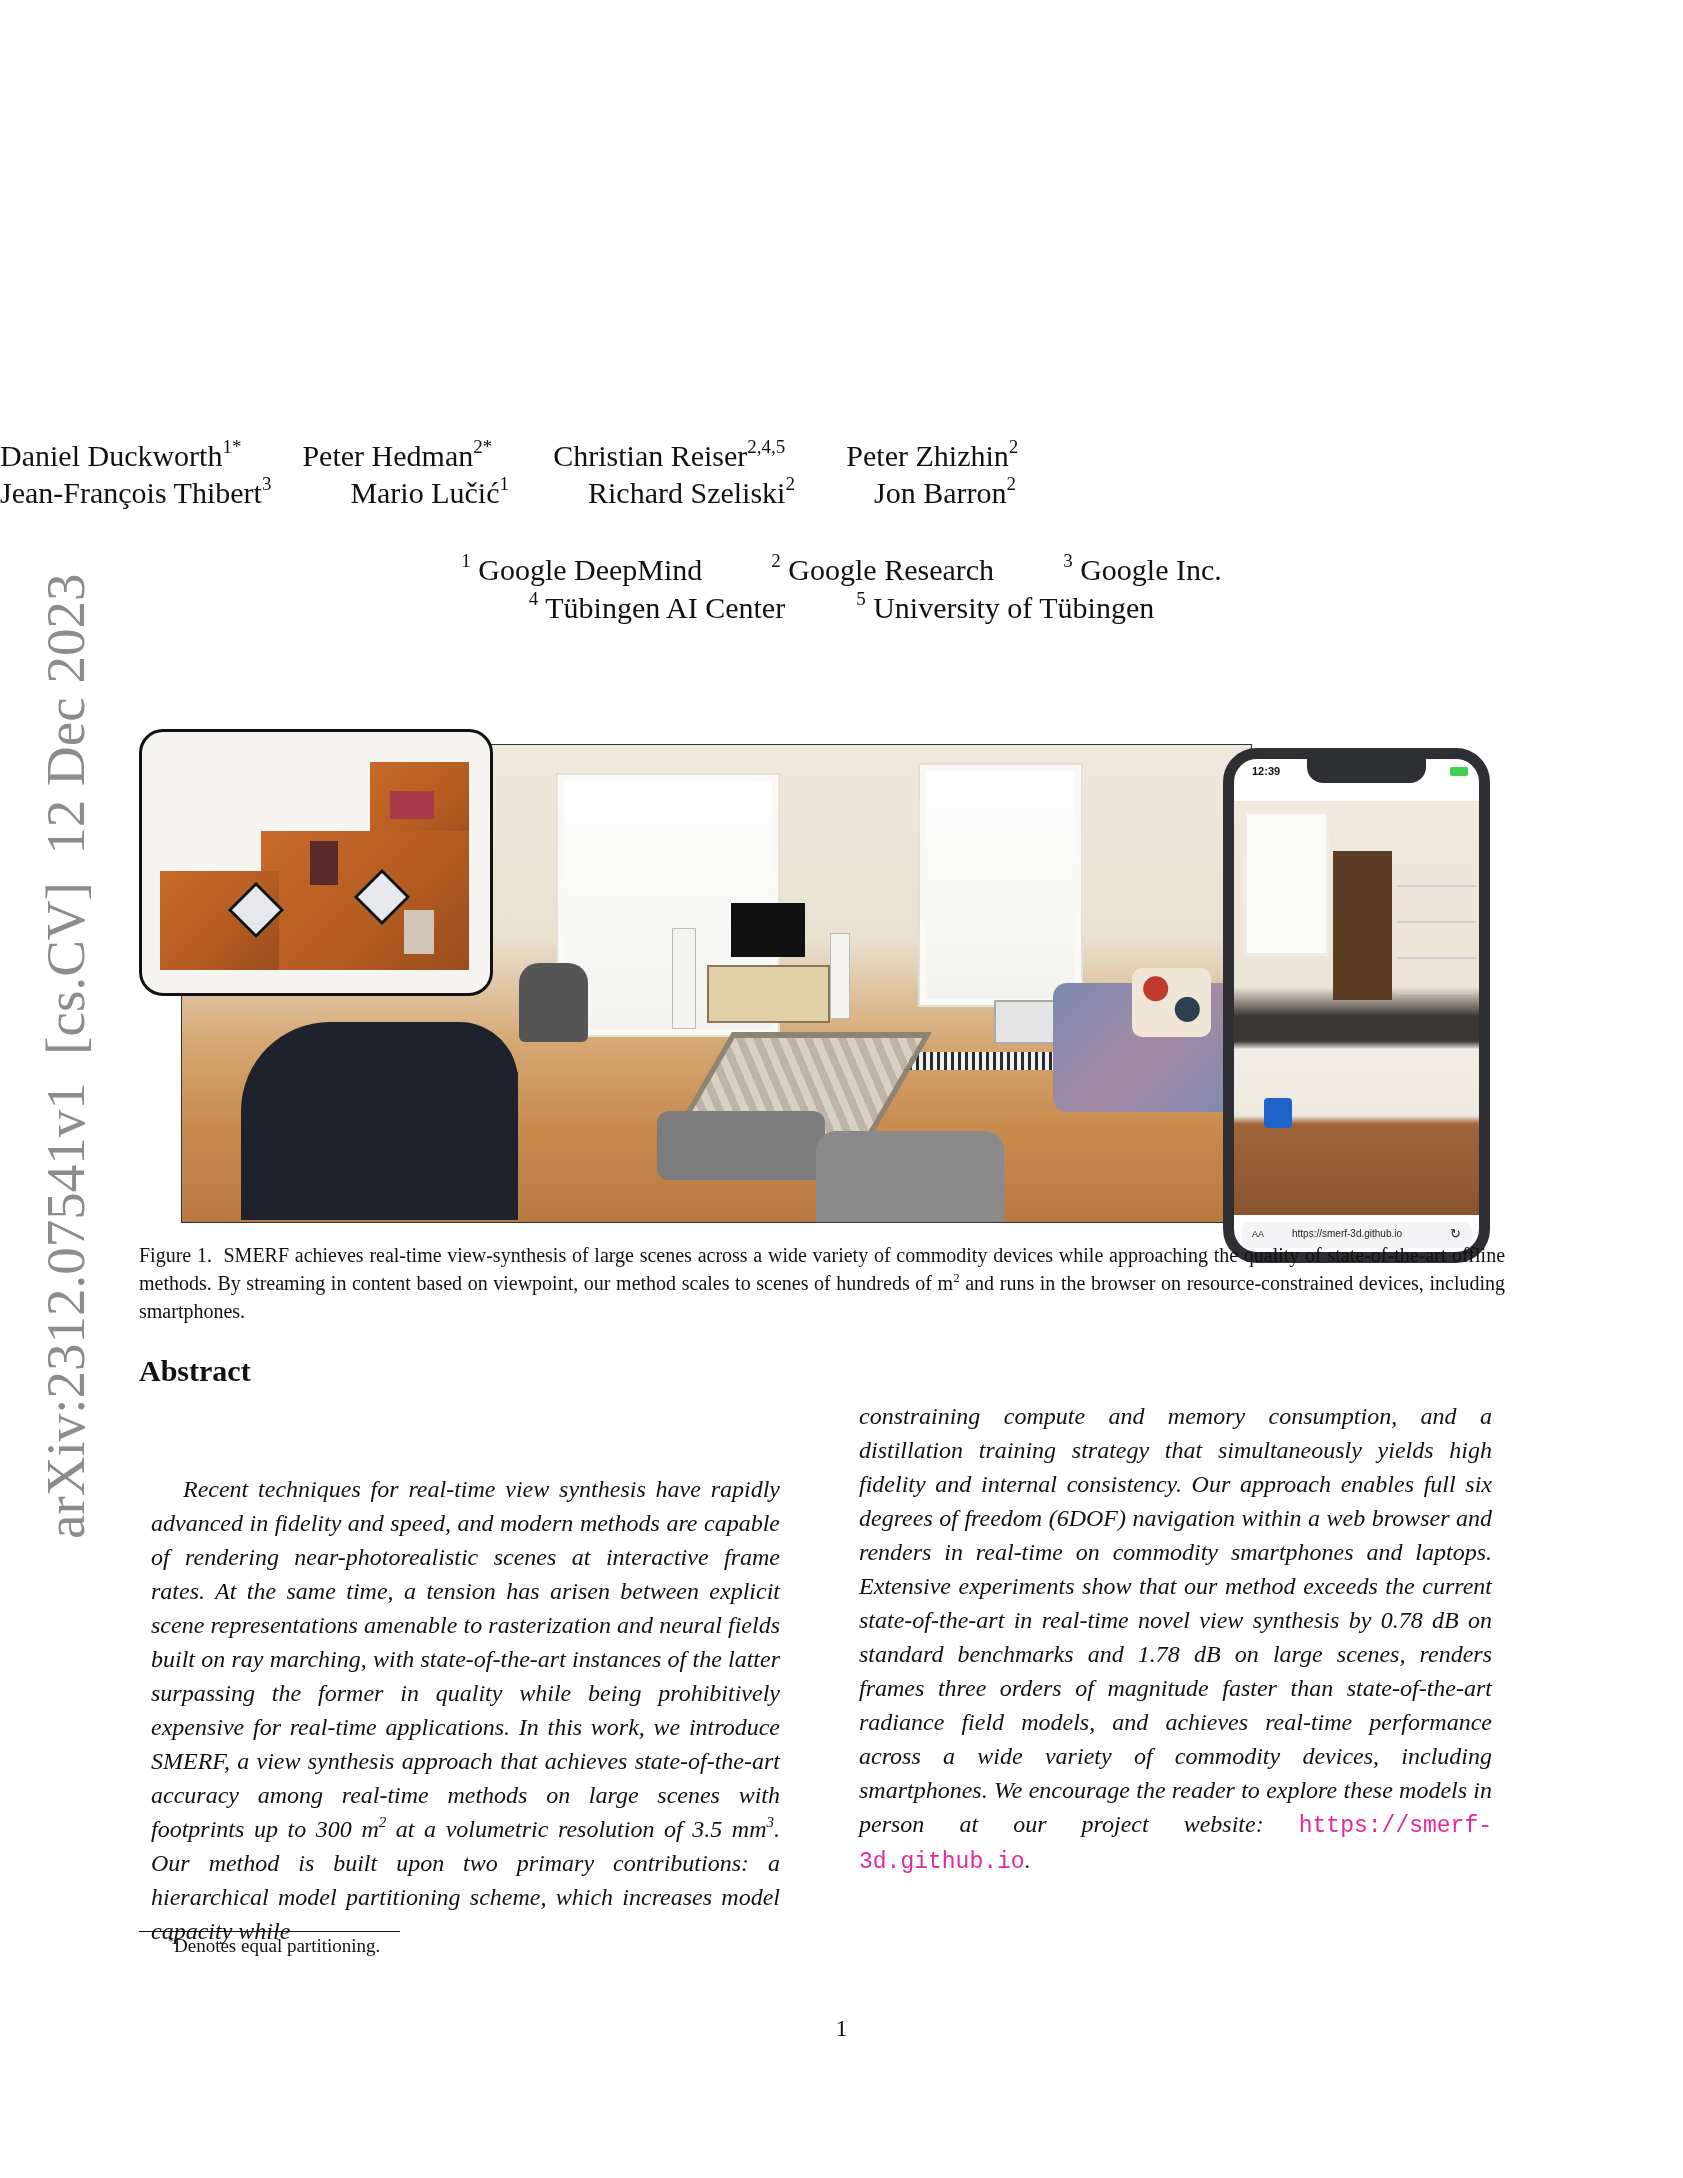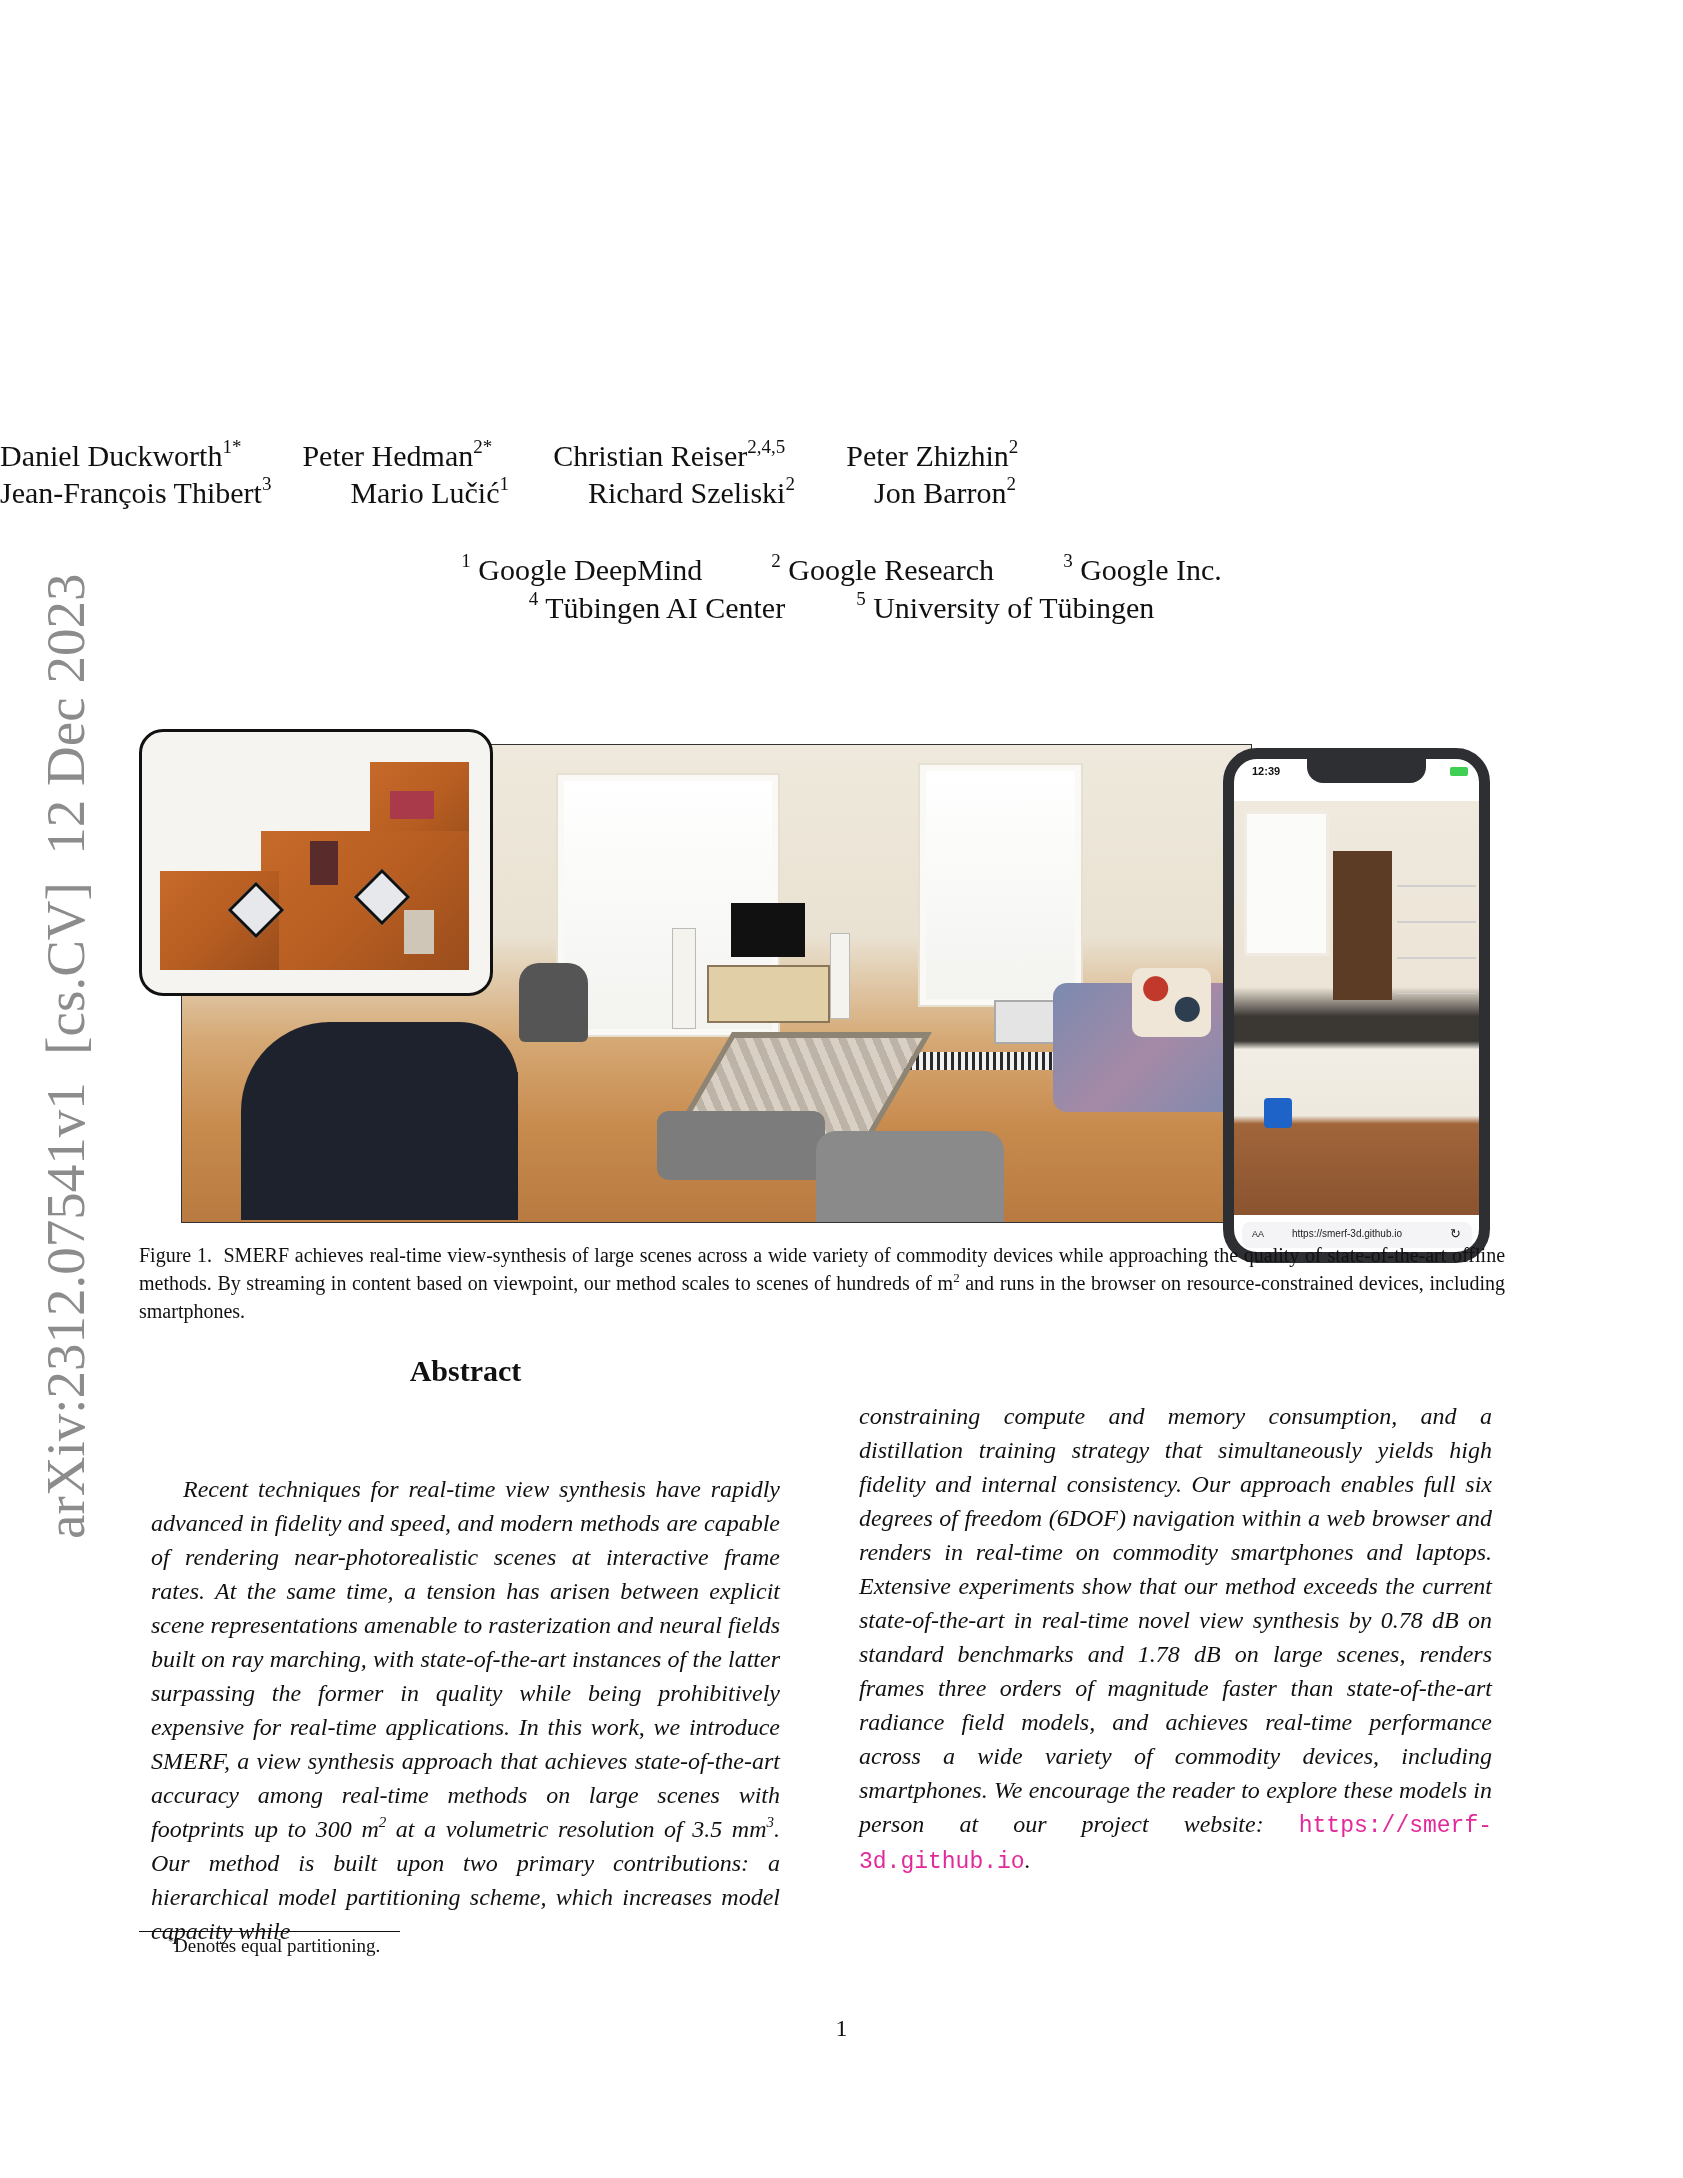--- a/index.html
+++ b/index.html
@@ -47,21 +47,21 @@
                 background: linear-gradient(180deg,#efe9de 0%,#ece4d6 45%,#3b3733 52%,#3b3733 58%,#f1ede4 60%,#eee9df 76%,#a1653a 78%,#8a5430 100%); }
   #phone-bar { left: 8px; top: 463px; width: 230px; height: 26px; background: #f4f4f6; border-radius: 8px;
                font-family: "Liberation Sans", sans-serif; font-size: 10px; color: #222; }
   #phone-aa { position: absolute; left: 10px; top: 7px; font-size: 9px; }
   #phone-url { position: absolute; left: 50px; top: 6px; }
   #phone-reload { position: absolute; left: 208px; top: 4px; font-size: 13px; }
 
   #caption { left: 139px; top: 1241px; width: 1366px; font-size: 20px; line-height: 28px; text-align: justify; }
   #caption sup { font-size: 13px; vertical-align: 8px; line-height: 0; }
 
-  #abstract-heading { left: 139px; width: 653px; top: 1354px; text-align: center; font-weight: bold; font-size: 30px; }
+  #abstract-heading { left: 139px; width: 653px; top: 1354px; font-weight: bold; font-size: 30px; }
 
   .col { font-style: italic; font-size: 24px; line-height: 34px; text-align: justify; }
   #col-left { left: 139px; top: 1460px; width: 653px; }
   #col-right { left: 847px; top: 1387px; width: 657px; }
   .col p { margin: 12px; }
   .col sup { font-size: 15px; vertical-align: 10px; line-height: 0; }
   .indent { text-indent: 32px; }
   .url { font-style: normal; font-family: "Liberation Mono", "DejaVu Sans Mono", monospace; color: #e2289a; font-size: 23px; }
 
   #fn-rule { left: 139px; top: 1931px; width: 261px; border-top: 1.5px solid #111; }

